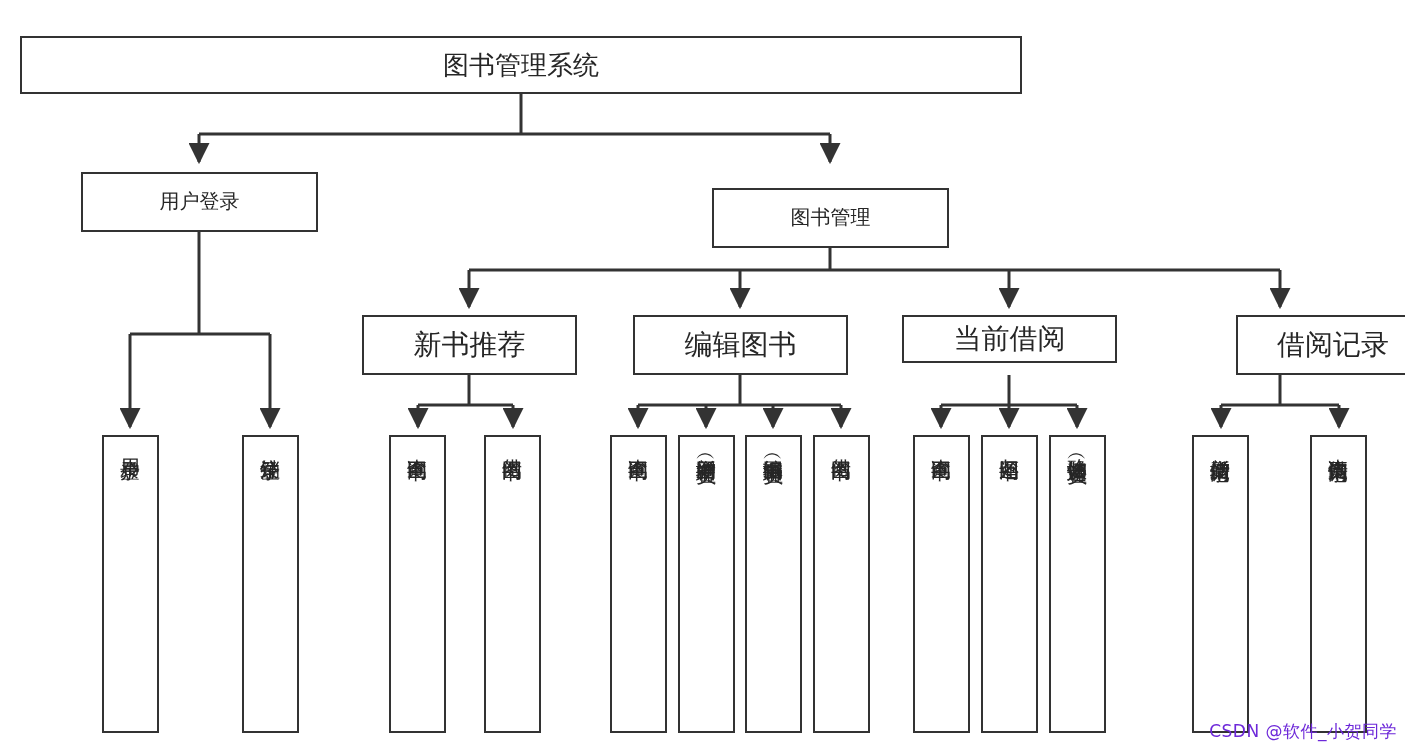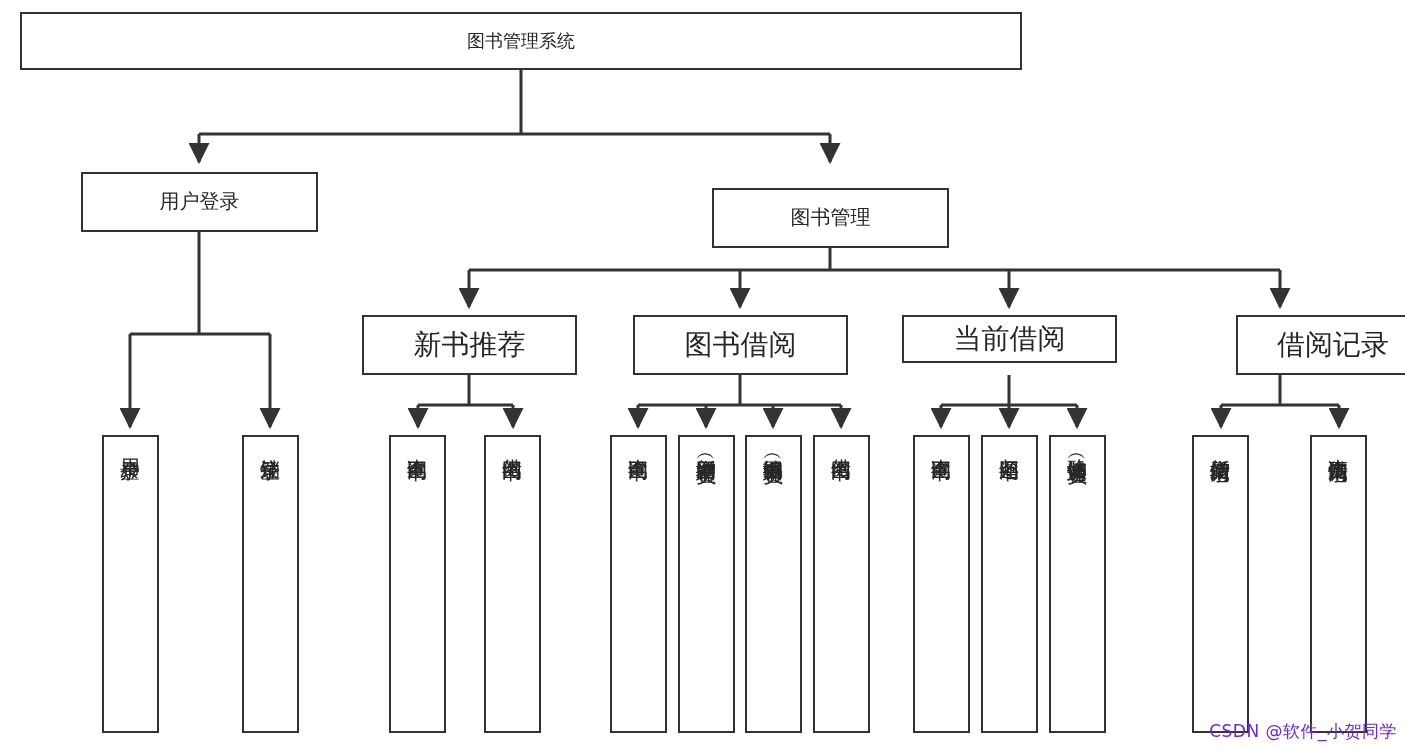--- a/index.html
+++ b/index.html
@@ -36,21 +36,22 @@
     justify-content: center;
     color: #1a1a1a;
   }
   .node .node-label {
     display: block;
     text-align: center;
     line-height: 1.18;
     color: #262626;
   }
   .node-root {
-    font-size: 18px;
+    font-size: 26px;
+    margin-top: 24px;
   }
   .node-l2 {
     font-size: 20px;
   }
   .node-l3 {
     font-size: 28px;
   }
   .node-leaf {
     font-size: 20px;
     padding: 6px 2px;
@@ -137,21 +138,21 @@
     <span class="node-label">用户登录</span>
   </div>
   <div class="node node-l2" style="left:712px; top:188px; width:237px; height:60px;">
     <span class="node-label">图书管理</span>
   </div>
 
   <div class="node node-l3" style="left:362px; top:315px; width:215px; height:60px;">
     <span class="node-label">新书推荐</span>
   </div>
   <div class="node node-l3" style="left:633px; top:315px; width:215px; height:60px;">
-    <span class="node-label">图书借阅</span>
+    <span class="node-label">编辑图书</span>
   </div>
   <div class="node node-l3" style="left:902px; top:315px; width:215px; height:48px;">
     <span class="node-label">当前借阅</span>
   </div>
   <div class="node node-l3" style="left:1236px; top:315px; width:194px; height:60px;align-items:center;">
     <span class="node-label">借阅记录</span>
   </div>
 
   <div class="node node-leaf" style="left:102px; top:435px; width:57px; height:298px;">
     <span class="node-label">用户登录</span>

